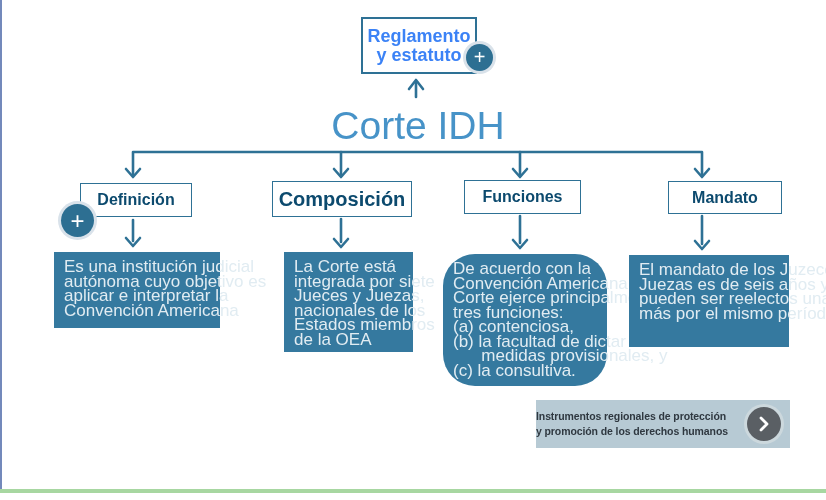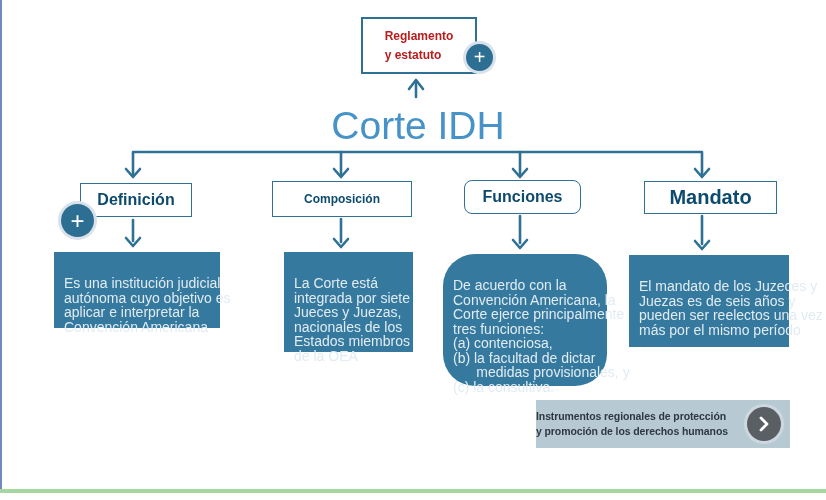--- a/index.html
+++ b/index.html
@@ -20,40 +20,40 @@
   .canvas{position:relative;width:826px;height:500px;background:#ffffff;overflow:hidden;}
 
   .left-border{position:absolute;left:0;top:0;width:2px;height:490px;background:var(--left_border);}
   .bottom-line{position:absolute;left:0;top:489px;width:826px;height:4px;background:var(--bottom_line);}
 
   .svg-overlay{position:absolute;left:0;top:0;width:826px;height:500px;pointer-events:none;}
   .svg-overlay path{stroke:var(--accent);stroke-width:2.6;fill:none;stroke-linecap:round;stroke-linejoin:round;}
 
   .top-box{position:absolute;left:361px;top:17px;width:116px;height:57px;background:#ffffff;
     border:2px solid var(--accent);display:flex;align-items:center;justify-content:center;
-    text-align:left;font-weight:bold;font-size:12px;line-height:19px;color:#b91c1c;white-space:pre;}
+    text-align:center;font-weight:bold;font-size:18px;line-height:19px;color:#3b82f6;white-space:pre;}
 
   .plus-circle{position:absolute;border-radius:50%;background:var(--circle_fill);
     box-shadow:0 0 0 3px var(--circle_ring);display:flex;align-items:center;justify-content:center;
     color:#ffffff;cursor:pointer;z-index:5;}
   .plus-top{left:466px;top:44px;width:27px;height:27px;font-size:20px;line-height:27px;}
   .plus-def{left:61px;top:204px;width:33px;height:33px;font-size:24px;line-height:33px;}
 
   .main-title{position:absolute;left:262px;top:104px;width:312px;text-align:center;
     font-size:39px;font-weight:normal;color:var(--title_blue);letter-spacing:0px;}
 
   .label-box{position:absolute;background:#ffffff;border:1.5px solid var(--accent);
     display:flex;align-items:center;justify-content:center;font-weight:bold;color:#0c4a6e;}
   .lb1{left:80px;top:183px;width:112px;height:34px;font-size:16px;}
-  .lb2{left:272px;top:181px;width:140px;height:36px;font-size:12px;}
-  .lb3{left:464px;top:180px;width:117px;height:34px;font-size:16px;border-radius:8px;}
-  .lb4{left:644px;top:181px;width:133px;height:33px;font-size:20px;}
+  .lb2{left:272px;top:181px;width:140px;height:36px;font-size:20px;}
+  .lb3{left:464px;top:180px;width:117px;height:34px;font-size:16px;}
+  .lb4{left:668px;top:181px;width:114px;height:33px;font-size:16px;}
 
   .teal-box{position:absolute;background:var(--node_fill);color:#e1ecf2;
-    font-size:14px;line-height:14.5px;padding:24px 10px;white-space:pre;}
+    font-size:17px;line-height:14.5px;padding:8px 10px;white-space:pre;}
   .tb1{left:54px;top:252px;width:166px;height:76px;}
   .tb2{left:284px;top:252px;width:129px;height:100px;}
   .tb3{left:443px;top:254px;width:164px;height:132px;border-radius:32px;}
   .tb4{left:629px;top:255px;width:160px;height:92px;}
 
   .banner{position:absolute;left:536px;top:400px;width:254px;height:48px;background:var(--banner_bg);
     display:flex;align-items:center;cursor:pointer;}
   .banner-text{padding-left:0;font-size:10.5px;font-weight:bold;line-height:15px;
     color:var(--banner_text);white-space:pre;letter-spacing:-0.1px;}
   .banner-circle{position:absolute;left:747px;top:407px;width:34px;height:34px;border-radius:50%;

